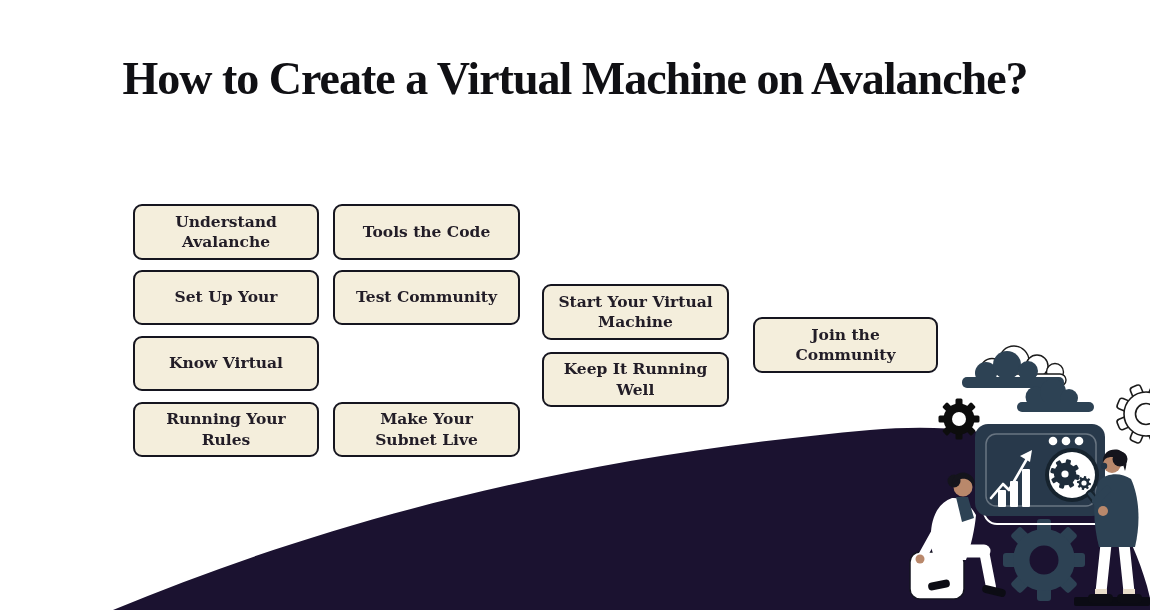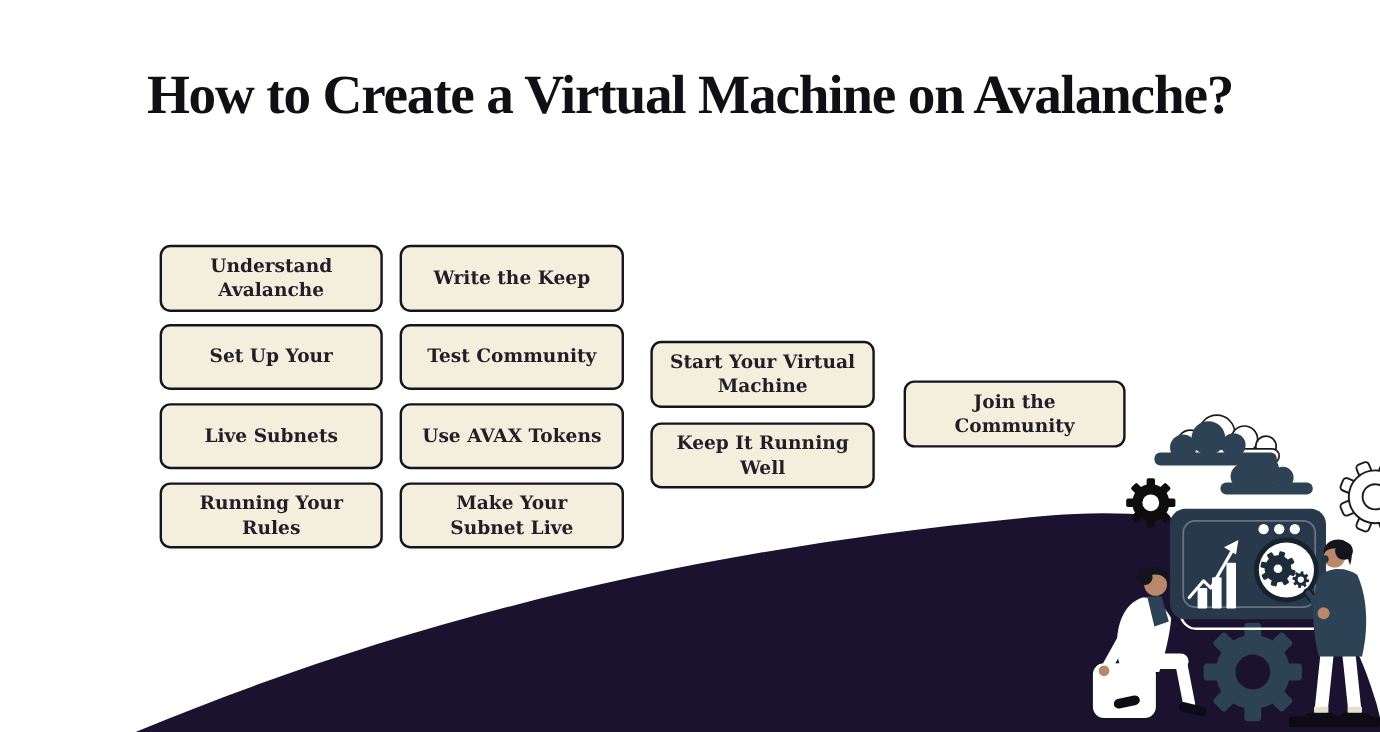--- a/index.html
+++ b/index.html
@@ -162,35 +162,32 @@
 
   <h1 class="title">How to Create a Virtual Machine on Avalanche?</h1>
 
   <div class="box" style="left:133px;top:204px;width:186px;height:56px">
     <span>Understand Avalanche</span>
   </div>
   <div class="box" style="left:133px;top:270px;width:186px;height:55px">
     <span>Set Up Your</span>
   </div>
   <div class="box" style="left:133px;top:336px;width:186px;height:55px">
-    <span>Live Subnets</span>
+    <span>Know Virtual</span>
   </div>
   <div class="box" style="left:133px;top:402px;width:186px;height:55px">
     <span>Running Your Rules</span>
   </div>
 
   <div class="box" style="left:333px;top:204px;width:187px;height:56px">
-    <span>Write the Keep</span>
+    <span>Tools the Code</span>
   </div>
   <div class="box" style="left:333px;top:270px;width:187px;height:55px">
     <span>Test Community</span>
   </div>
-  <div class="box" style="left:333px;top:336px;width:187px;height:55px">
-    <span>Use AVAX Tokens</span>
-  </div>
   <div class="box" style="left:542px;top:284px;width:187px;height:56px">
     <span>Start Your Virtual Machine</span>
   </div>
 
   <div class="box" style="left:333px;top:402px;width:187px;height:55px">
     <span>Make Your Subnet Live</span>
   </div>
   <div class="box" style="left:753px;top:317px;width:185px;height:56px">
     <span>Join the Community</span>
   </div>

